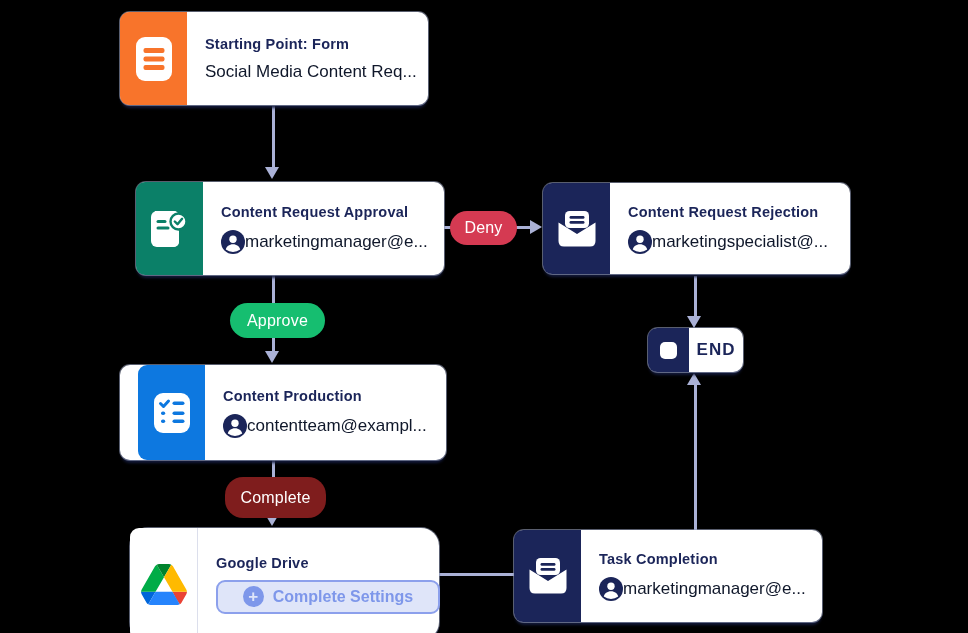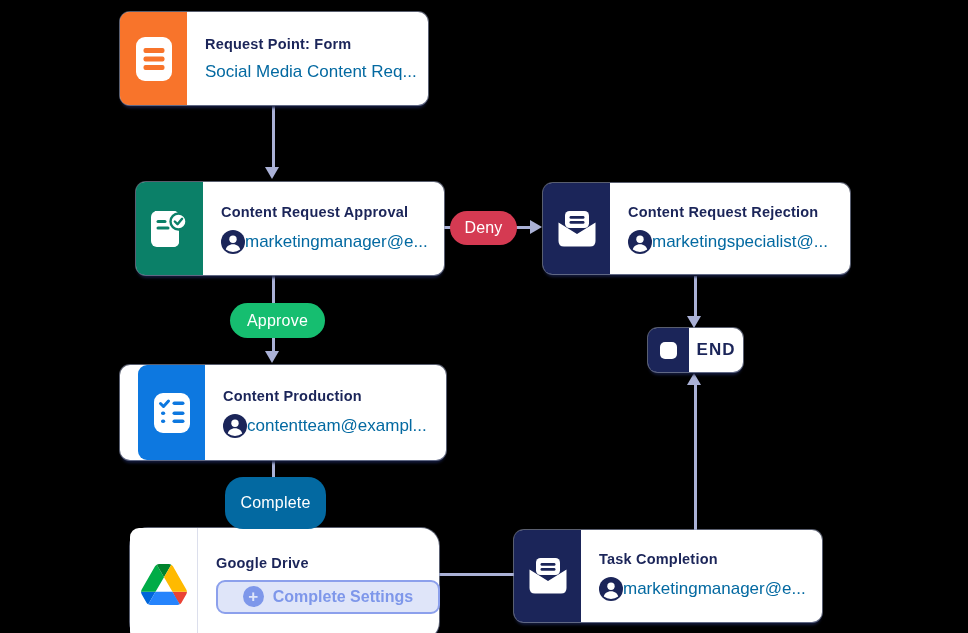--- a/index.html
+++ b/index.html
@@ -25,21 +25,21 @@
     width:67px;flex:0 0 67px;border-radius:9px 0 0 9px;
     display:flex;align-items:center;justify-content:center;
   }
   .band.white{background:#fff;border-right:1px solid #DCDFEC;}
   .content{
     flex:1;display:flex;flex-direction:column;justify-content:center;
     padding-left:18px;gap:10px;min-width:0;
   }
   .title{font-size:14.5px;font-weight:700;color:#1B2559;letter-spacing:.2px;white-space:nowrap;}
   .subline{display:flex;align-items:center;}
-  .subtitle{font-size:17px;font-weight:400;color:#0369a1;white-space:nowrap;}
+  .subtitle{font-size:17px;font-weight:400;color:#0f172a;white-space:nowrap;}
   .avatar{width:24px;height:24px;flex:0 0 24px;display:block;}
   
   .pill{
     position:absolute;z-index:3;border-radius:18px;display:flex;align-items:center;justify-content:center;
     color:#fff;font-size:16px;font-weight:500;letter-spacing:.2px;cursor:default;
   }
   
   .settings-btn{
     margin-top:1px;width:224px;height:34px;box-sizing:border-box;
     display:flex;align-items:center;justify-content:center;gap:9px;
@@ -98,21 +98,21 @@
     <span class="icon">
       <svg width="40" height="46" viewBox="0 0 40 46">
           <rect x="2" y="1" width="36" height="44" rx="9" fill="#fff"></rect>
           <rect x="9.5" y="12" width="21" height="5" rx="2" fill="#F8742B"></rect>
           <rect x="9.5" y="20.5" width="21" height="5" rx="2" fill="#F8742B"></rect>
           <rect x="9.5" y="29" width="21" height="5" rx="2" fill="#F8742B"></rect>
         </svg>
     </span>
   </div>
   <div class="content">
-    <div class="title">Request Point: Form</div>
+    <div class="title">Starting Point: Form</div>
     <div class="subtitle">Social Media Content Req...</div>
   </div>
 </div>
 
 <div class="node" style="left:120px;top:182px;width:308px;height:93px;margin-left:16px;">
   <div class="band" style="background: rgb(11, 128, 104);">
     <span class="icon">
       <svg width="44" height="46" viewBox="0 0 44 46">
           <path d="M7 5 h19 a5 5 0 0 1 5 5 v26 a5 5 0 0 1 -5 5 h-15 a4 4 0 0 1 -4 -4 v-4 h-2 z M7 13 h4 M7 19 h4" fill="#fff"></path>
           <rect x="3" y="5" width="28" height="36" rx="6" fill="#fff"></rect>
@@ -243,13 +243,13 @@
 
 <div class="end-node">
   <div class="end-band" style="background: rgb(27, 37, 89);">
     <div class="stop-square"></div>
   </div>
   <div class="end-label">END</div>
 </div>
 
 <div class="pill" style="left: 450px; top: 211px; width: 67px; height: 34px; background: rgb(213, 58, 82);">Deny</div>
 <div class="pill" style="left: 230px; top: 303px; width: 95px; height: 35px; background: rgb(22, 190, 112);">Approve</div>
-<div class="pill" style="left: 225px; top: 477px; width: 101px; height: 52px; background: #0369a1;">Complete</div>
+<div class="pill" style="left: 225px; top: 477px; width: 101px; height: 41px; background: #7f1d1d;">Complete</div>
 
 </body></html>

